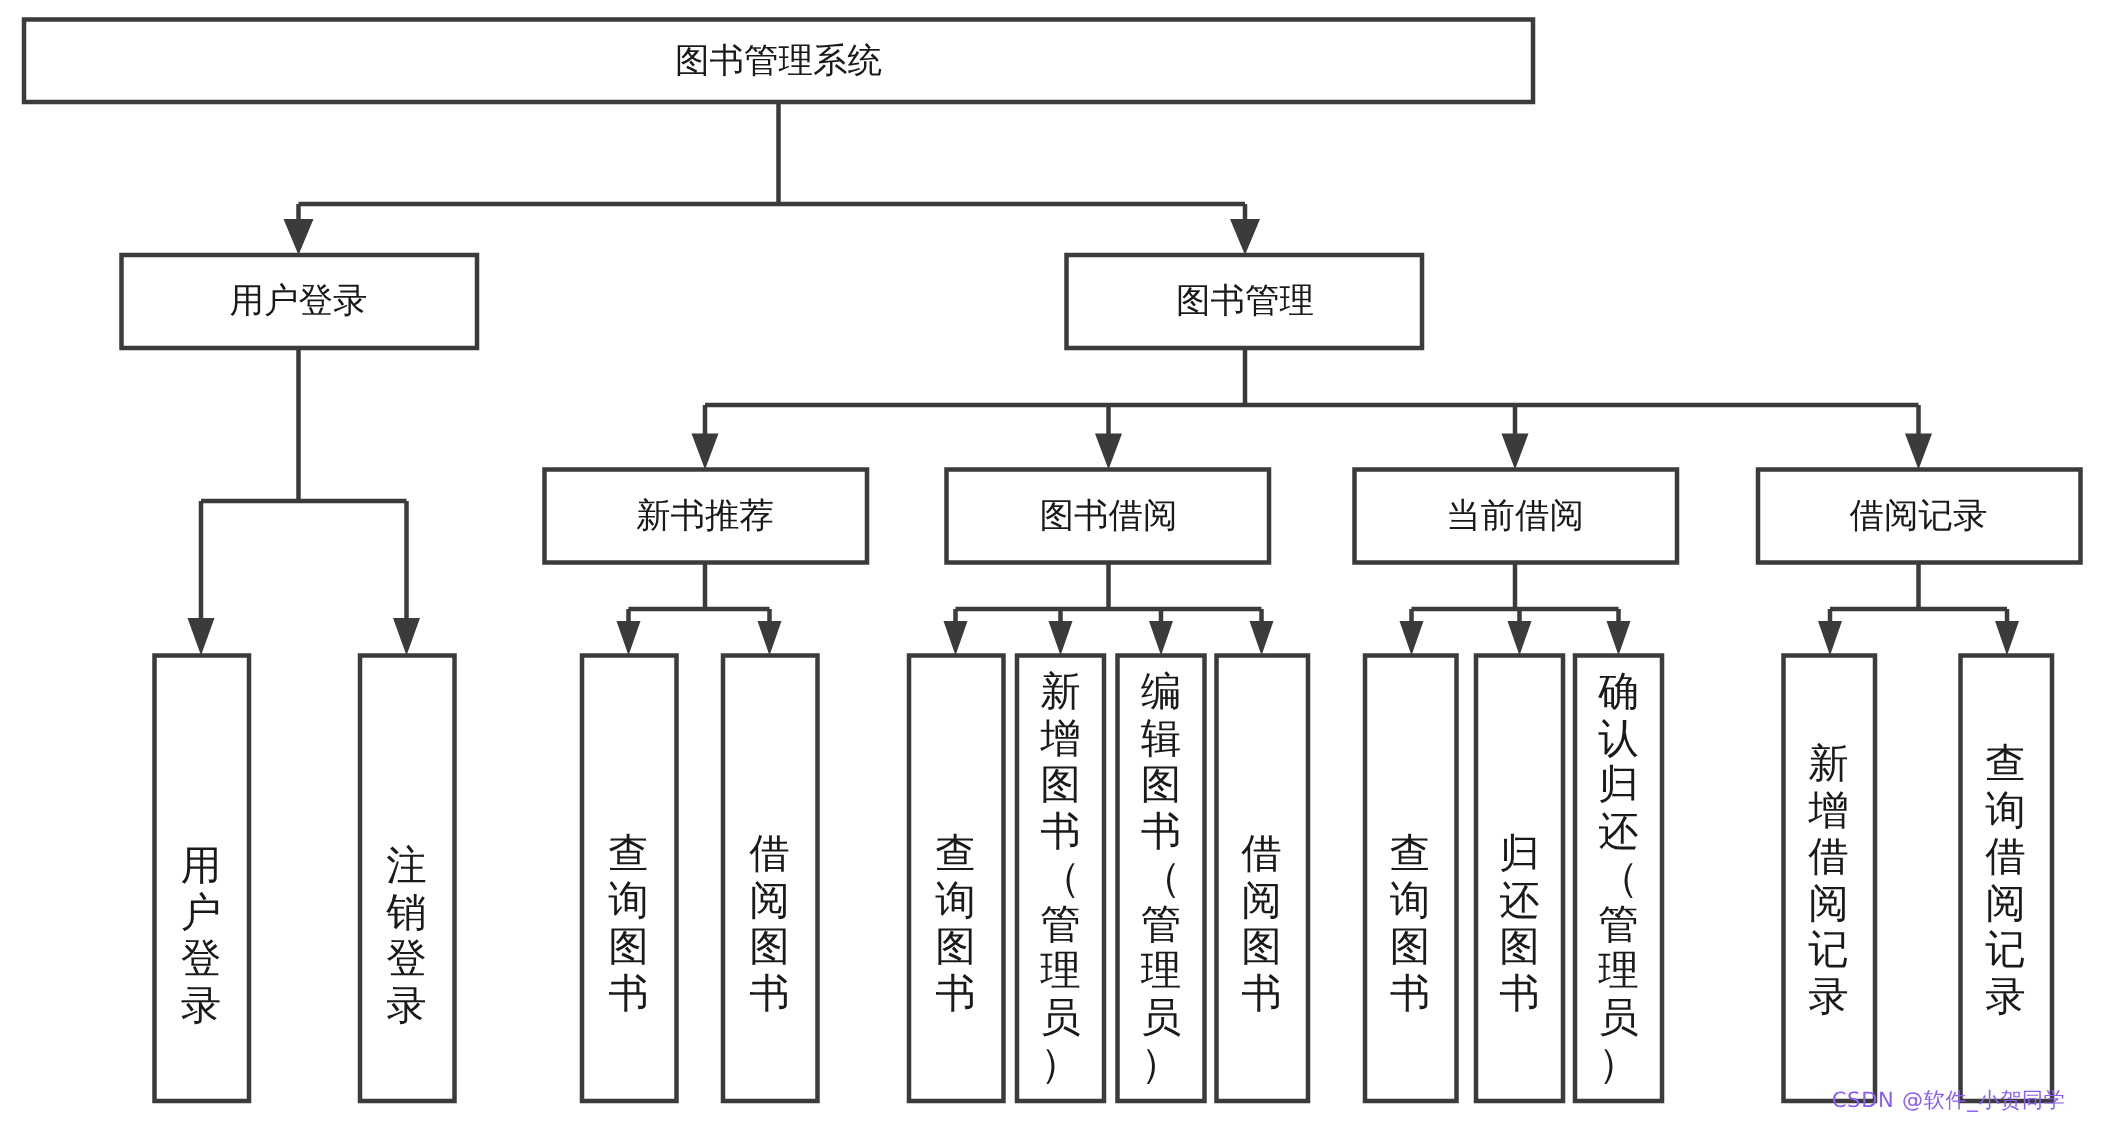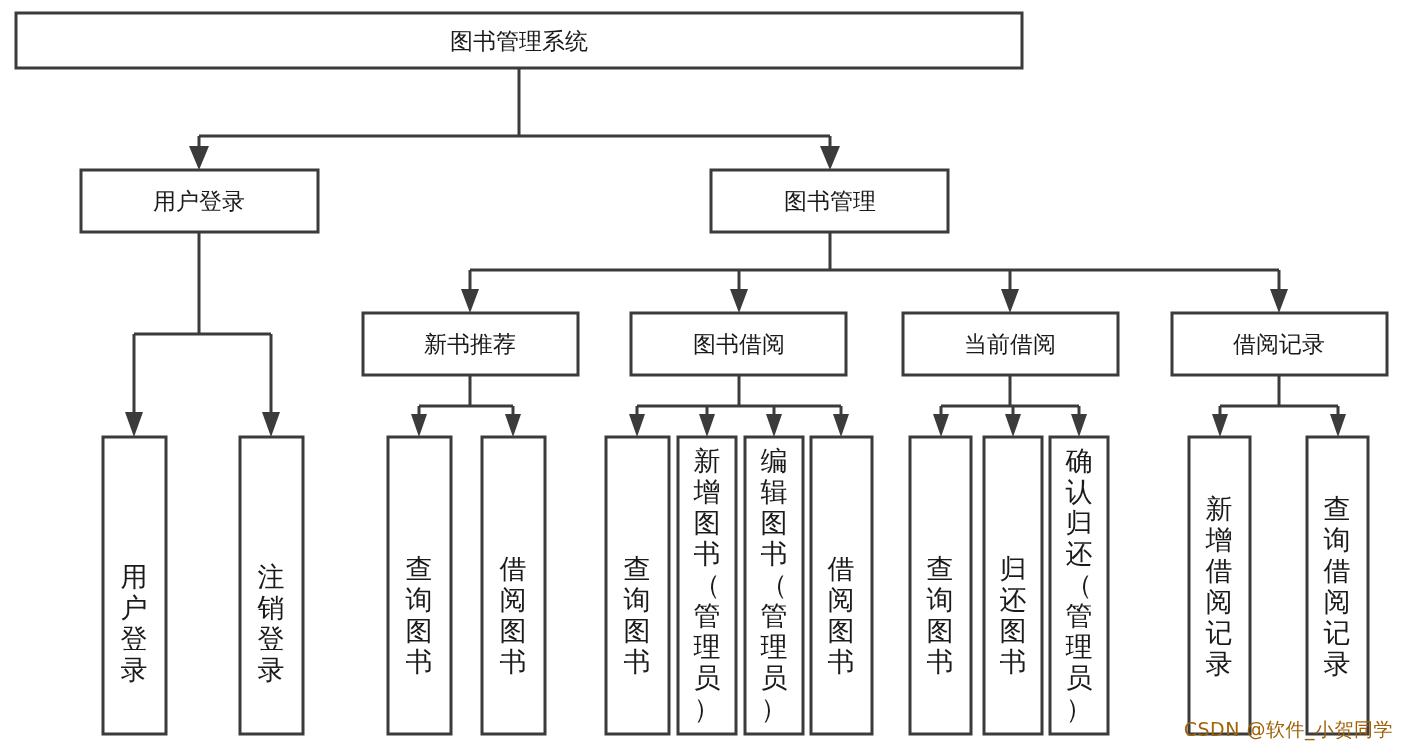--- a/index.html
+++ b/index.html
@@ -53,25 +53,25 @@
     dominant-baseline: middle;
   }
   .node-label-v {
     font-family: "DejaVu Sans", "Liberation Sans", sans-serif;
     font-size: 27px;
     fill: #1a1a1a;
     text-anchor: middle;
   }
   .watermark {
     position: absolute;
-    right: 12px;
+    right: 28px;
     bottom: 4px;
     font-family: "DejaVu Sans", "Liberation Sans", sans-serif;
-    font-size: 19px;
-    color: #a16207;
+    font-size: 14px;
+    color: #8b5cf6;
     letter-spacing: 0.5px;
     white-space: nowrap;
     pointer-events: none;
   }
 </style>
 </head>
 <body>
 
 <div id="diagram-root">
 

